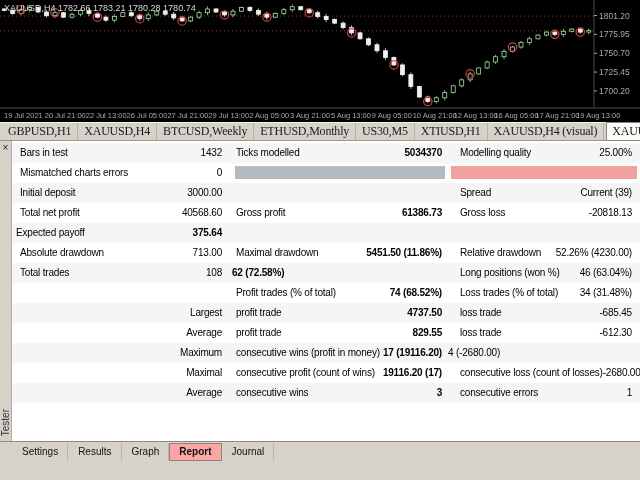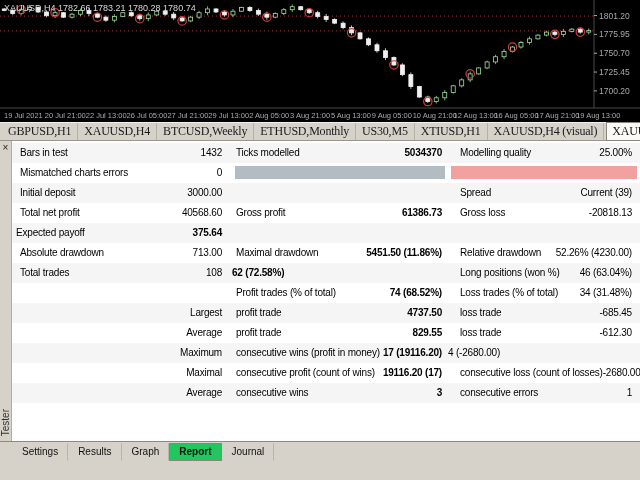--- a/index.html
+++ b/index.html
@@ -36,21 +36,21 @@
   .g2 .lbl{padding-left:4px;}
   .g2 .val{padding-right:6px;font-weight:bold;}
   .g3 .lbl{padding-left:12px;}
   .g3 .val{padding-right:8px;}
   .hbar{flex:1;height:13px;margin:3px 3px;}
 
   
   .bottom-bar{height:21px;flex:0 0 auto;background:#d6d2ca;border-top:1px solid #8e8a82;display:flex;align-items:flex-start;padding:1px 0 16px 12px;}
   .btabs{display:flex;}
   .btab{font-size:10px;padding:2px 9px 3px 9px;color:#111;border:1px solid transparent;border-right:1px solid #b8b4ab;white-space:nowrap;cursor:default;}
-  .btab.active{background:#22c55e;border:1px solid #8a867e;font-weight:bold;}
+  .btab.active{background:#fca5a5;border:1px solid #8a867e;font-weight:bold;}
 </style>
 </head>
 <body>
 
 <div class="app">
 
   <div class="chart-area">
     <svg id="chartSvg" width="640" height="122">
         <rect x="0" y="0" width="640" height="122" fill="#000000"></rect>
         <line x1="0" y1="16.06159420289855" x2="593" y2="16.06159420289855" stroke="#a03232" stroke-width="1" stroke-dasharray="1 3"></line>

